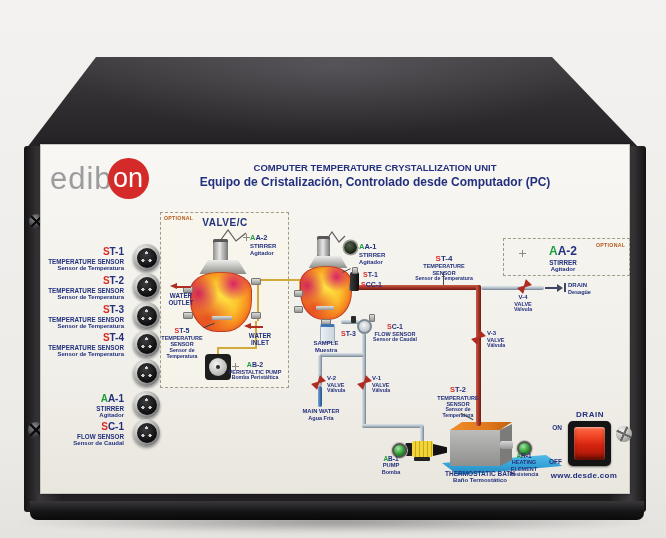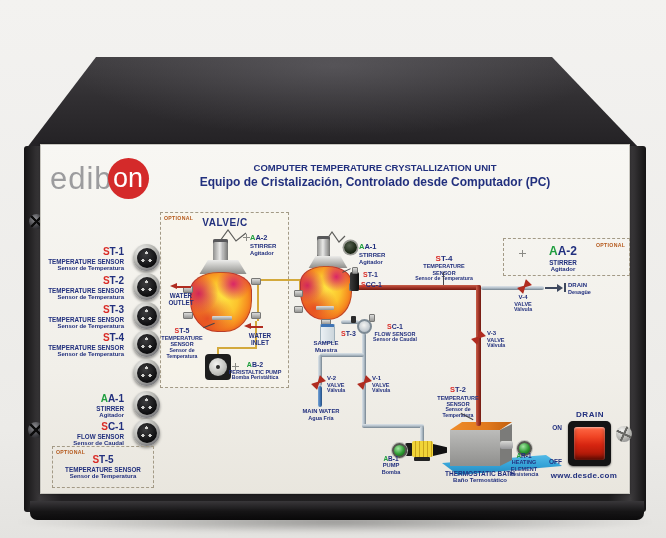--- a/index.html
+++ b/index.html
@@ -172,28 +172,20 @@
     <div class="lblr" style="left:6px;top:277px;width:78px">
       <div class="f10"><span class="pfx-r">S</span><span>C-1</span></div>
       <div class="f63">FLOW SENSOR</div>
       <div class="f6">Sensor de Caudal</div>
     </div>
     <span class="din" style="left:93px;top:275px">
         <i class="din-face"></i>
         <i class="din-pins"></i>
       </span>
 
-    <div class="dashedbox" style="left:12px;top:302px;width:100px;height:40px">
-      <span class="opt" style="left:3px;top:2px">OPTIONAL</span>
-      <div class="lblc" style="left:0;top:7px;width:100%">
-        <div class="f10"><span class="pfx-r">S</span><span>T-5</span></div>
-        <div class="f63">TEMPERATURE SENSOR</div>
-        <div class="f6">Sensor de Temperatura</div>
-      </div>
-    </div>
 
     <div class="dashedbox" style="left:120px;top:68px;width:127px;height:174px;background:rgba(249,245,235,.55)">
       <span class="opt" style="left:3px;top:2px">OPTIONAL</span>
     </div>
     <div class="dashedbox" style="left:463px;top:94px;width:125px;height:36px">
       <span class="opt" style="left:92px;top:3px">OPTIONAL</span>
       <div class="lblc" style="left:0;top:6px;width:118px">
         <div class="f9"><span class="pfx-g">A</span><span>A-2</span></div>
         <div class="f63">STIRRER</div>
         <div class="f6">Agitador</div>

